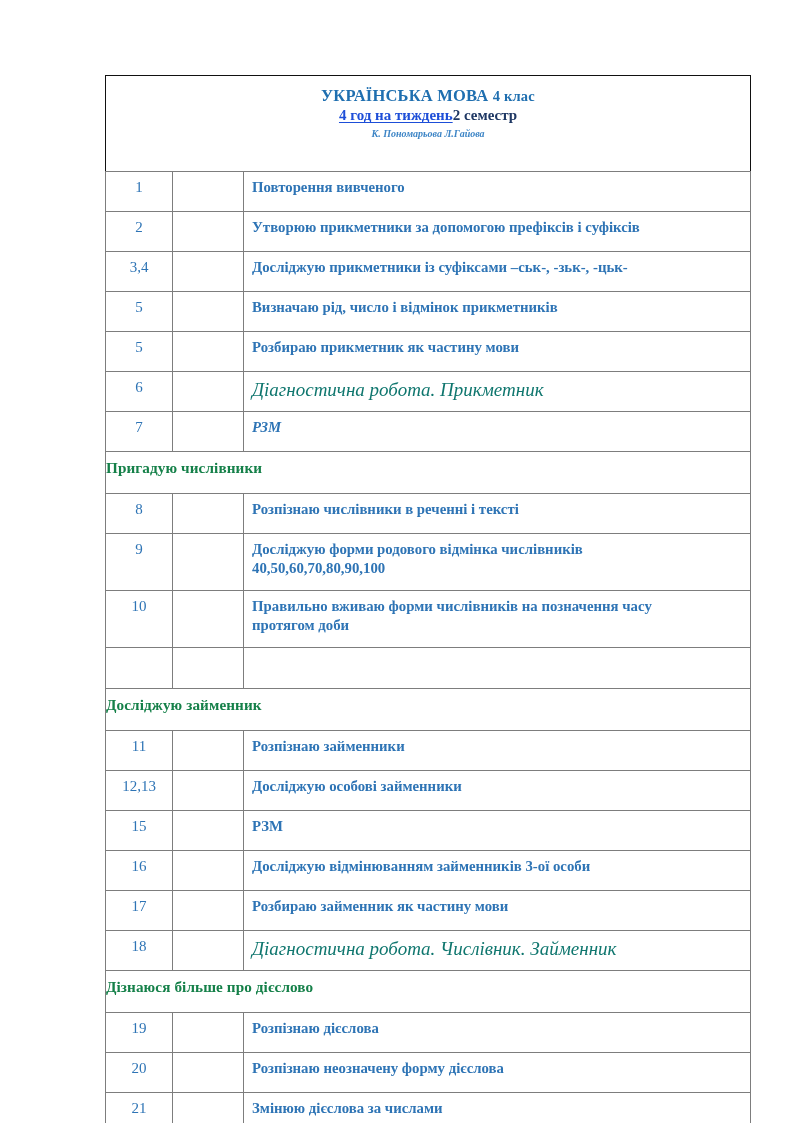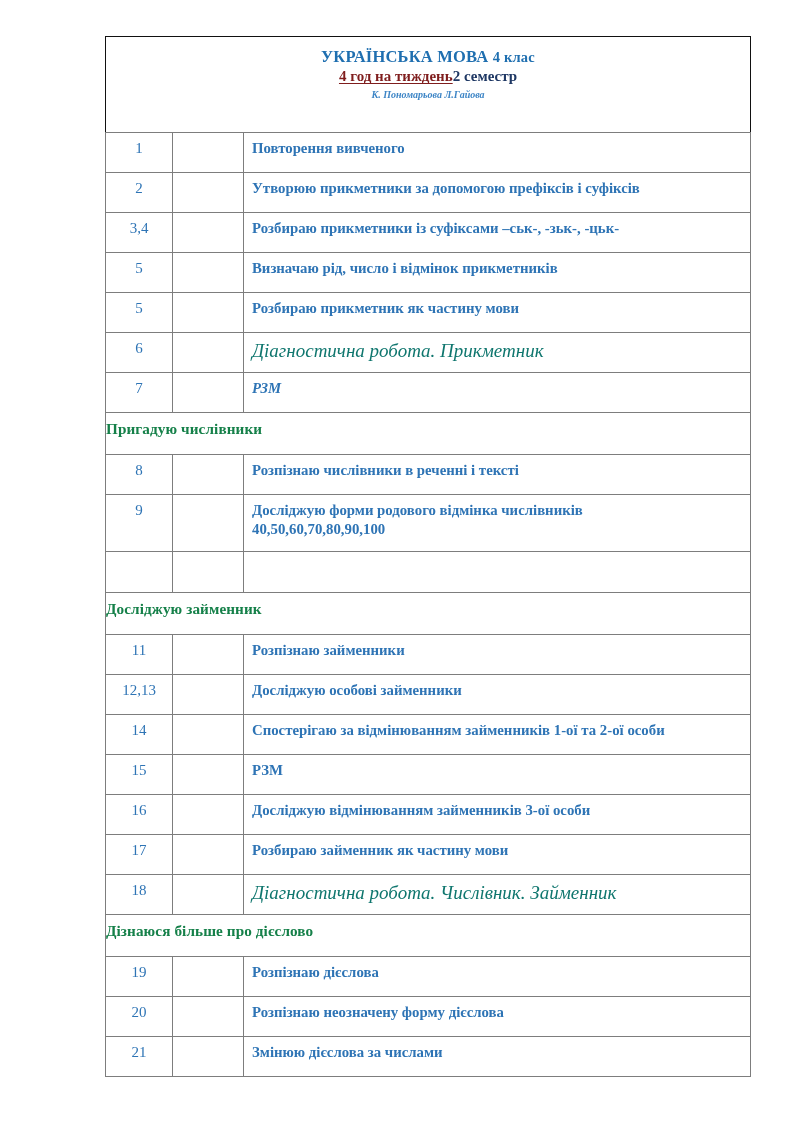--- a/index.html
+++ b/index.html
@@ -14,21 +14,21 @@
     font-family: "Liberation Serif", "DejaVu Serif", serif;
     -webkit-font-smoothing: antialiased;
     overflow: hidden;
   }
 
   .page {
     position: relative;
     width: 794px;
     height: 1123px;
     box-sizing: border-box;
-    padding: 36px 44px 0 105px;
+    padding: 75px 44px 0 105px;
   }
 
   table.plan {
     width: 645px;
     border-collapse: collapse;
     table-layout: fixed;
     border: 1.3px solid #111111;
   }
 
   table.plan td {
@@ -61,21 +61,21 @@
   .title-line1 .grade {
     font-size: 14.5px;
   }
   .title-line2 {
     font-size: 15px;
     font-weight: bold;
     line-height: 1.3;
     color: #1f3864;
   }
   .title-line2 .hours {
-    color: #7f1d1d;
+    color: #1d4ed8;
     text-decoration: underline;
     text-underline-offset: 2px;
     margin-top: 45px;
   }
   .title-line3 {
     font-size: 10px;
     font-style: italic;
     color: #3d85c6;
     line-height: 1.35;
     margin-top: 1px;
@@ -160,21 +160,21 @@
           <td class="body-cell">Повторення вивченого</td>
         </tr>
         <tr class="item-row">
           <td class="num-cell">2</td>
           <td class="blank-cell"></td>
           <td class="body-cell">Утворюю  прикметники за допомогою префіксів і суфіксів</td>
         </tr>
         <tr class="item-row">
           <td class="num-cell">3,4</td>
           <td class="blank-cell"></td>
-          <td class="body-cell">Розбираю прикметники із суфіксами –cьк-, -зьк-, -цьк-</td>
+          <td class="body-cell">Досліджую прикметники із суфіксами –cьк-, -зьк-, -цьк-</td>
         </tr>
         <tr class="item-row">
           <td class="num-cell">5</td>
           <td class="blank-cell"></td>
           <td class="body-cell">Визначаю рід, число  і відмінок прикметників</td>
         </tr>
         <tr class="item-row">
           <td class="num-cell">5</td>
           <td class="blank-cell"></td>
           <td class="body-cell">Розбираю прикметник як частину мови</td>
@@ -196,44 +196,45 @@
           <td class="num-cell">8</td>
           <td class="blank-cell"></td>
           <td class="body-cell">Розпізнаю числівники в реченні і тексті</td>
         </tr>
         <tr class="item-row tall-row">
           <td class="num-cell">9</td>
           <td class="blank-cell"></td>
           <td class="body-cell">Досліджую форми родового відмінка числівників
 40,50,60,70,80,90,100</td>
         </tr>
+        <tr class="item-row tall-row">
+          <td class="num-cell">10</td>
+          <td class="blank-cell"></td>
+          <td class="body-cell">Правильно вживаю форми числівників на позначення часу
+протягом доби</td>
+        </tr>
         <tr class="item-row empty-row">
           <td class="num-cell"></td>
           <td class="blank-cell"></td>
           <td class="body-cell"></td>
         </tr>
         <tr class="section-row">
           <td colspan="3"><span class="section-label">Досліджую займенник</span></td>
         </tr>
         <tr class="item-row">
           <td class="num-cell">11</td>
           <td class="blank-cell"></td>
           <td class="body-cell">Розпізнаю займенники</td>
         </tr>
         <tr class="item-row">
           <td class="num-cell">12,13</td>
           <td class="blank-cell"></td>
           <td class="body-cell">Досліджую особові займенники</td>
         </tr>
         <tr class="item-row">
-          <td class="num-cell">14</td>
-          <td class="blank-cell"></td>
-          <td class="body-cell">Спостерігаю за відмінюванням займенників 1-ої та 2-ої особи</td>
-        </tr>
-        <tr class="item-row">
           <td class="num-cell">15</td>
           <td class="blank-cell"></td>
           <td class="body-cell">РЗМ</td>
         </tr>
         <tr class="item-row">
           <td class="num-cell">16</td>
           <td class="blank-cell"></td>
           <td class="body-cell">Досліджую відмінюванням займенників 3-ої особи</td>
         </tr>
         <tr class="item-row">

